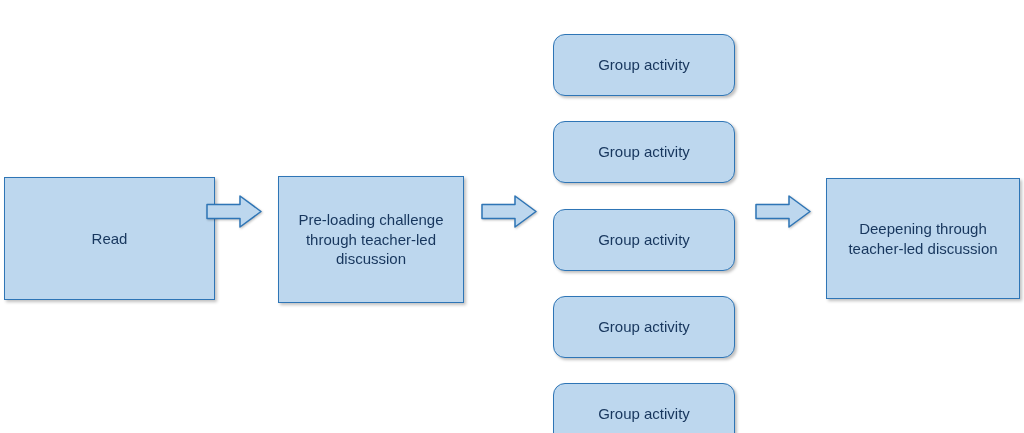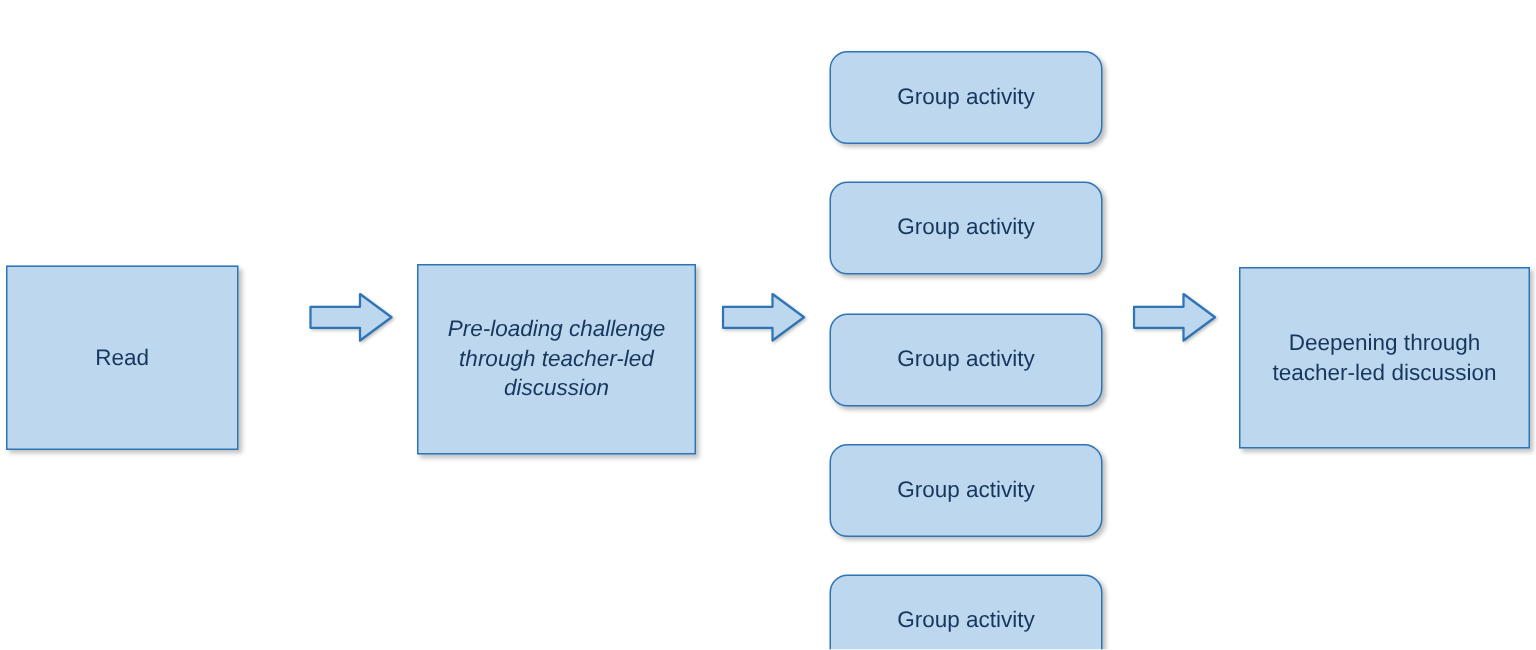--- a/index.html
+++ b/index.html
@@ -43,29 +43,29 @@
     stroke: #2e75b6;
     stroke-width: 1.5;
     stroke-linejoin: round;
   }
 </style>
 </head>
 <body>
 
 <div class="canvas">
 
-  <div class="box" style="left:4px; top:149px; width:155px; height:123px;">
+  <div class="box" style="left:4px; top:149px; width:211px; height:123px;">
     <span>Read</span>
   </div>
 
   <svg class="arrow" style="left:206px; top:194px;" width="57" height="35" viewBox="0 0 57 35">
     <path d="M1 10.5 L34 10.5 L34 2 L55 17.5 L34 33 L34 24.5 L1 24.5 Z"></path>
   </svg>
 
-  <div class="box" style="left:278px; top:148px; width:186px; height:127px;font-style:italic;">
+  <div class="box" style="left:278px; top:148px; width:186px; height:127px;">
     <span>Pre-loading challenge through teacher-led discussion</span>
   </div>
 
   <svg class="arrow" style="left:481px; top:194px;" width="57" height="35" viewBox="0 0 57 35">
     <path d="M1 10.5 L34 10.5 L34 2 L55 17.5 L34 33 L34 24.5 L1 24.5 Z"></path>
   </svg>
 
   <div class="box rounded" style="left:553px; top:6px; width:182px; height:62px;">
     <span>Group activity</span>
   </div>

